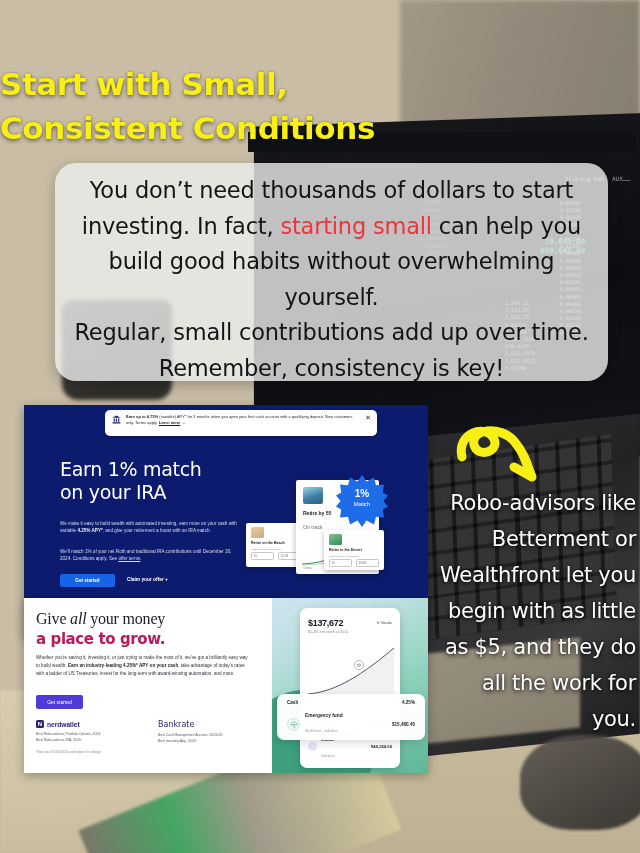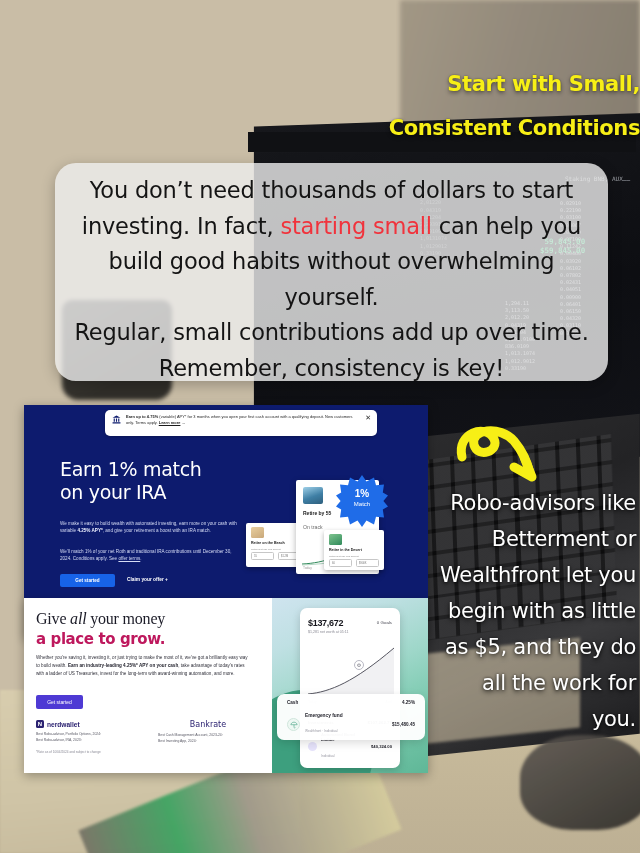--- a/index.html
+++ b/index.html
@@ -104,24 +104,24 @@
   }
   .mouse {
     position: absolute; left: 520px; top: 735px; width: 130px; height: 95px;
     background: linear-gradient(150deg,#5a5550,#2b2926);
     border-radius: 45% 45% 40% 40%; filter: blur(1.6px); opacity:.9;
   }
 
   
   .headline {
     position: absolute; left: 0; top: 62px; width: 640px;
-    text-align: right;
+    text-align: left;
     font-family: "DejaVu Sans", sans-serif;
     font-weight: 900;
-    font-size: 21px;
+    font-size: 31px;
     line-height: 44px;
     color: #f7ef16;
     letter-spacing: -.4px;
     text-shadow: 0 2px 4px rgba(0,0,0,.45), 0 0 2px rgba(0,0,0,.35);
   }
   .headline span { display: block; }
 
   
   .body-card {
     position: absolute; left: 55px; top: 163px; width: 553px; height: 218px;
@@ -507,21 +507,21 @@
       <div class="awards">
         <div class="award-col">
           <div class="award-brand">
             <span class="nw-mark">N</span>
             <span>nerdwallet</span>
           </div>
           <div class="award-line">Best Robo-advisor, Portfolio Options, 2024¹</div>
           <div class="award-line">Best Robo-advisor, IRA, 2023¹</div>
         </div>
         <div class="award-col">
-          <div class="award-brand" style="font-family:'DejaVu Sans',sans-serif;font-weight:400;font-size:8px;color:#2b2271;justify-content:center;">
+          <div class="award-brand" style="font-family:'DejaVu Sans',sans-serif;font-weight:400;font-size:8px;color:#2b2271;">
             <span>Bankrate</span>
           </div>
           <div class="award-line">Best Cash Management Account, 2023-24²</div>
           <div class="award-line">Best Investing App, 2024²</div>
         </div>
       </div>
       <div class="award-foot">*Rate as of 10/04/2024 and subject to change</div>
     </div>
 
     <div class="wf-right">

